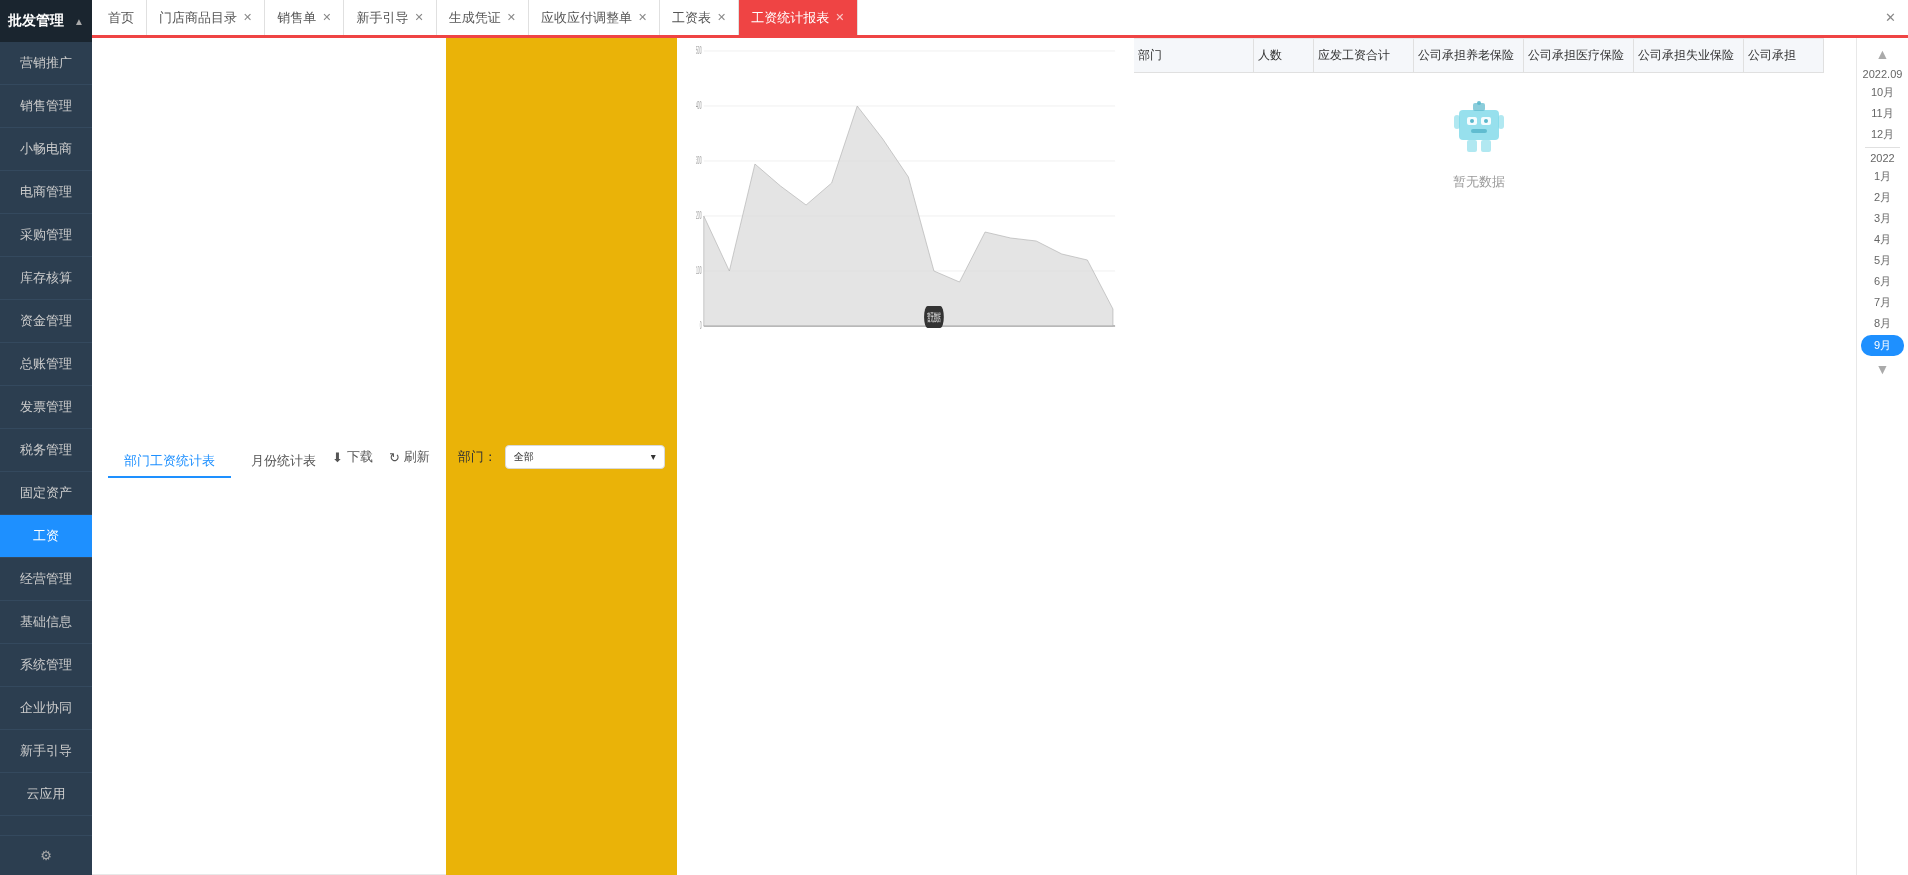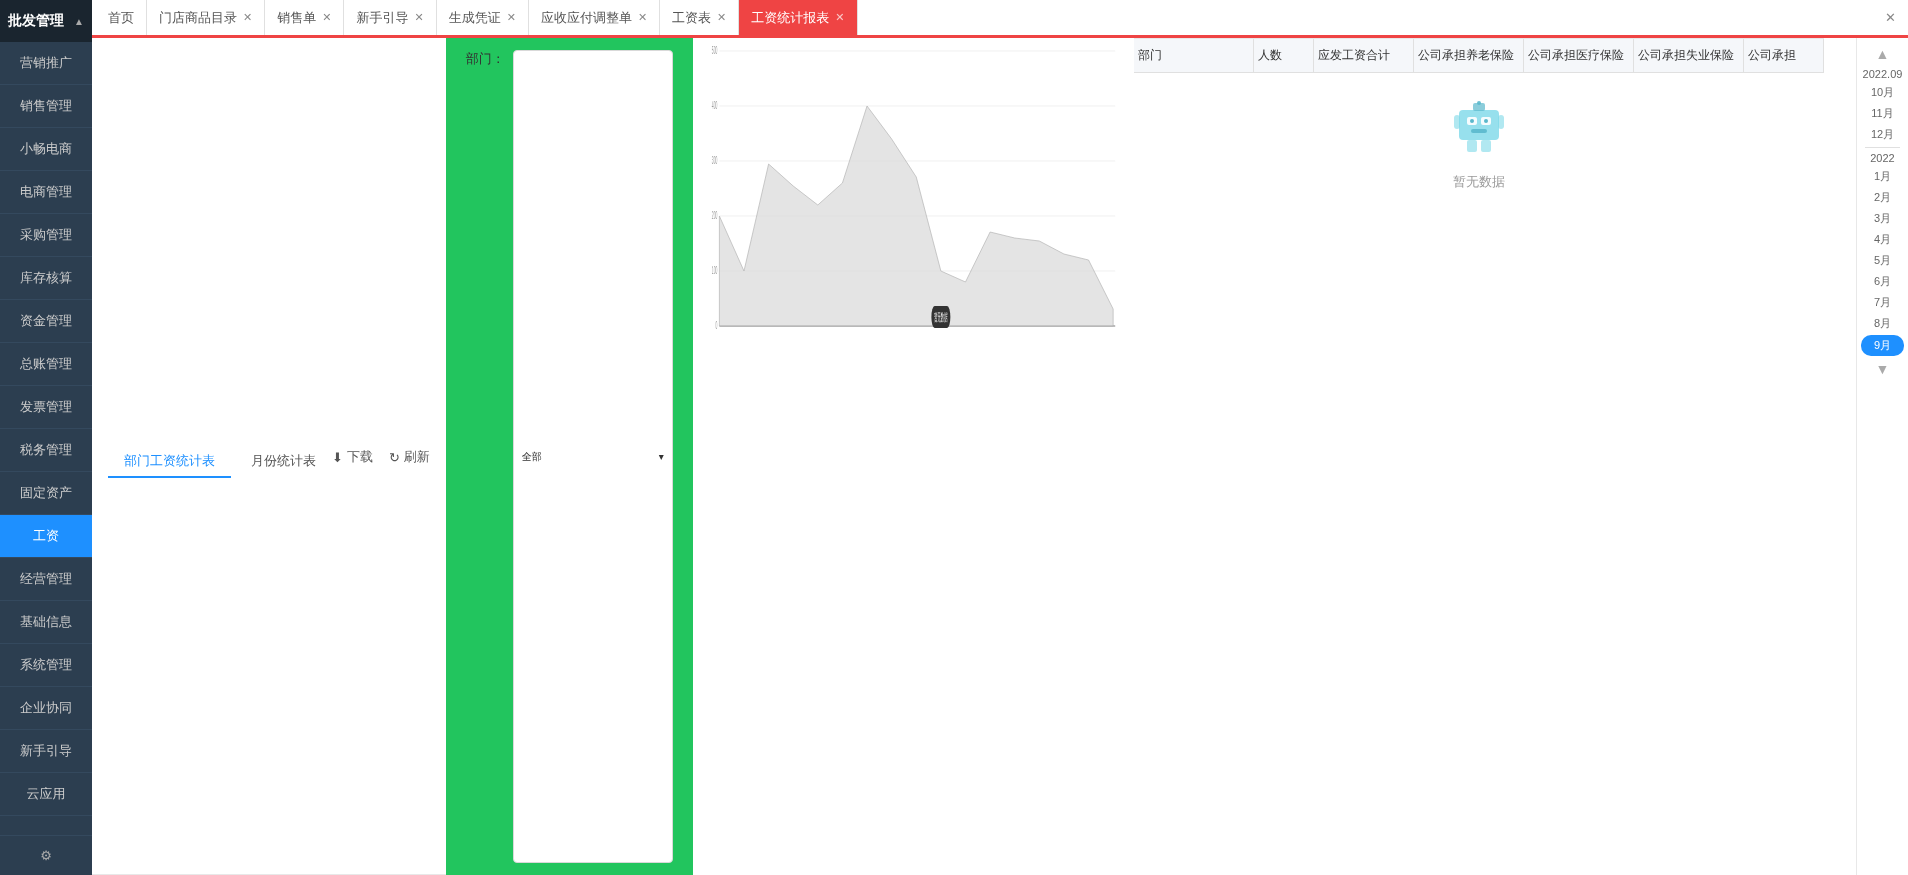--- a/index.html
+++ b/index.html
@@ -128,23 +128,24 @@
       padding-bottom: 8px;
       font-size: 13px;
       color: #555;
       cursor: pointer;
     }
     .sub-tab-actions span { display: flex; align-items: center; gap: 4px; }
 
     
     .filter-row {
       display: flex;
-      padding: 12px 20px;
+      align-items: center;
+      padding: 12px 12px;
       gap: 8px;
-      background: #22c55e;
+      background: #eab308;
       flex-shrink: 0;
     }
     .filter-label { color: #333; font-size: 13px; }
     .filter-select {
       width: 160px;
       padding: 4px 8px;
       border: 1px solid #d9d9d9;
       border-radius: 4px;
       font-size: 10px;
       color: #333;

